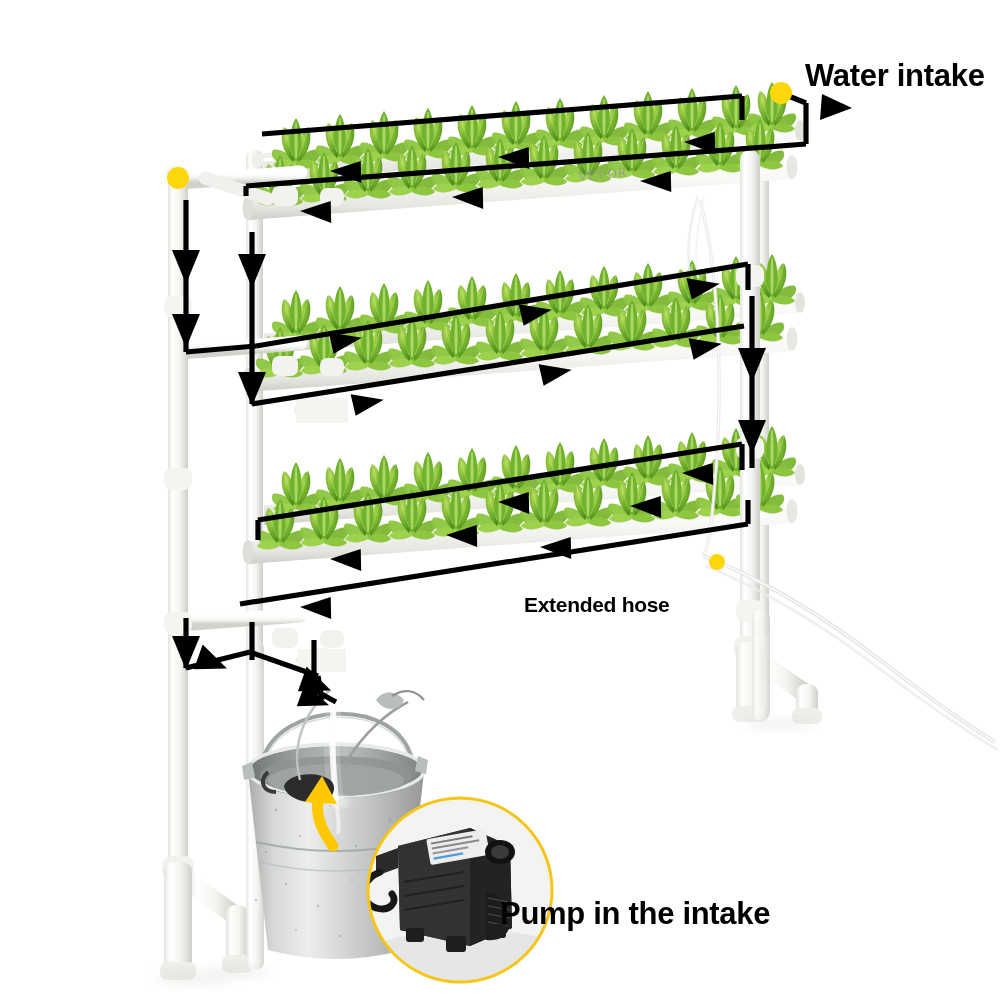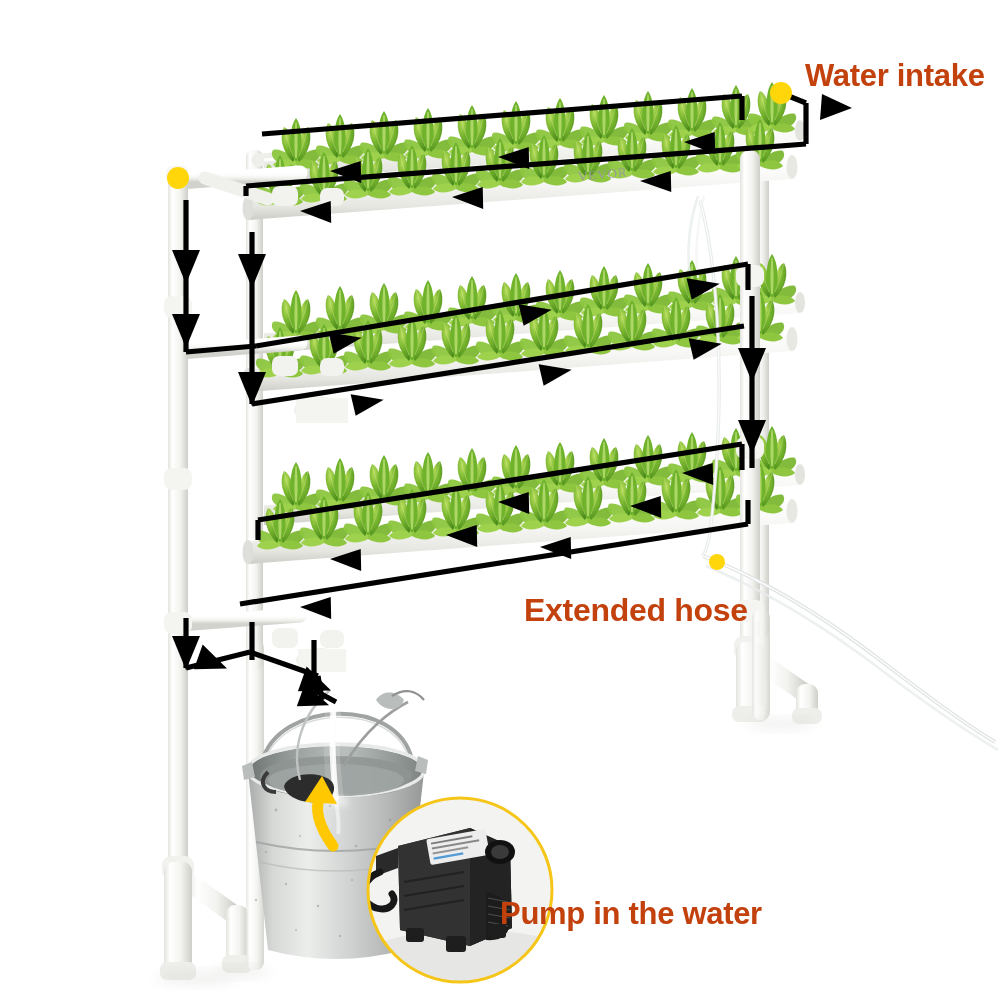--- a/index.html
+++ b/index.html
@@ -5,28 +5,28 @@
 <style>
   html,body{margin:0;padding:0;background:#ffffff;}
   body{width:1000px;height:1000px;overflow:hidden;
        font-family:"Liberation Sans","DejaVu Sans",sans-serif;}
   #stage{position:relative;width:1000px;height:1000px;background:#ffffff;}
   svg.layer{position:absolute;left:0;top:0;width:1000px;height:1000px;}
   .label{
     position:absolute;
     font-family:"Liberation Sans","DejaVu Sans",sans-serif;
     font-weight:bold;
-    color:#c2410c;
+    color:#000000;
     white-space:nowrap;
     letter-spacing:-0.3px;
     line-height:1;
   }
   #lbl-inner{left:22px;top:110px;font-size:31px;}
   #lbl-intake{left:805px;top:60px;font-size:31px;}
-  #lbl-hose{left:524px;top:594px;font-size:32px;}
+  #lbl-hose{left:524px;top:594px;font-size:21px;}
   #lbl-pump{left:500px;top:898px;font-size:31px;}
   .brand{
     position:absolute;left:578px;top:169px;
     font-family:"Liberation Serif","DejaVu Serif",serif;
     font-size:13px;color:#9a9a9a;letter-spacing:1px;
     transform:rotate(-5.5deg);transform-origin:left center;
     font-weight:normal;
   }
 </style>
 </head>
@@ -500,17 +500,17 @@
 
     <g opacity="0.25">
       <ellipse cx="196" cy="978" rx="40" ry="7" fill="#c9c9c6" filter="url(#soft2)"></ellipse>
       <ellipse cx="240" cy="972" rx="30" ry="6" fill="#c9c9c6" filter="url(#soft2)"></ellipse>
       <ellipse cx="780" cy="724" rx="34" ry="6" fill="#c9c9c6" filter="url(#soft2)"></ellipse>
     </g>
   </svg>
 
   <div class="label" id="lbl-intake">Water intake</div>
   <div class="label" id="lbl-hose">Extended hose</div>
-  <div class="label" id="lbl-pump">Pump in the water</div>
+  <div class="label" id="lbl-pump">Pump in the intake</div>
 
   <div class="brand">VEVOR</div>
 
 </div>
 
 </body></html>

